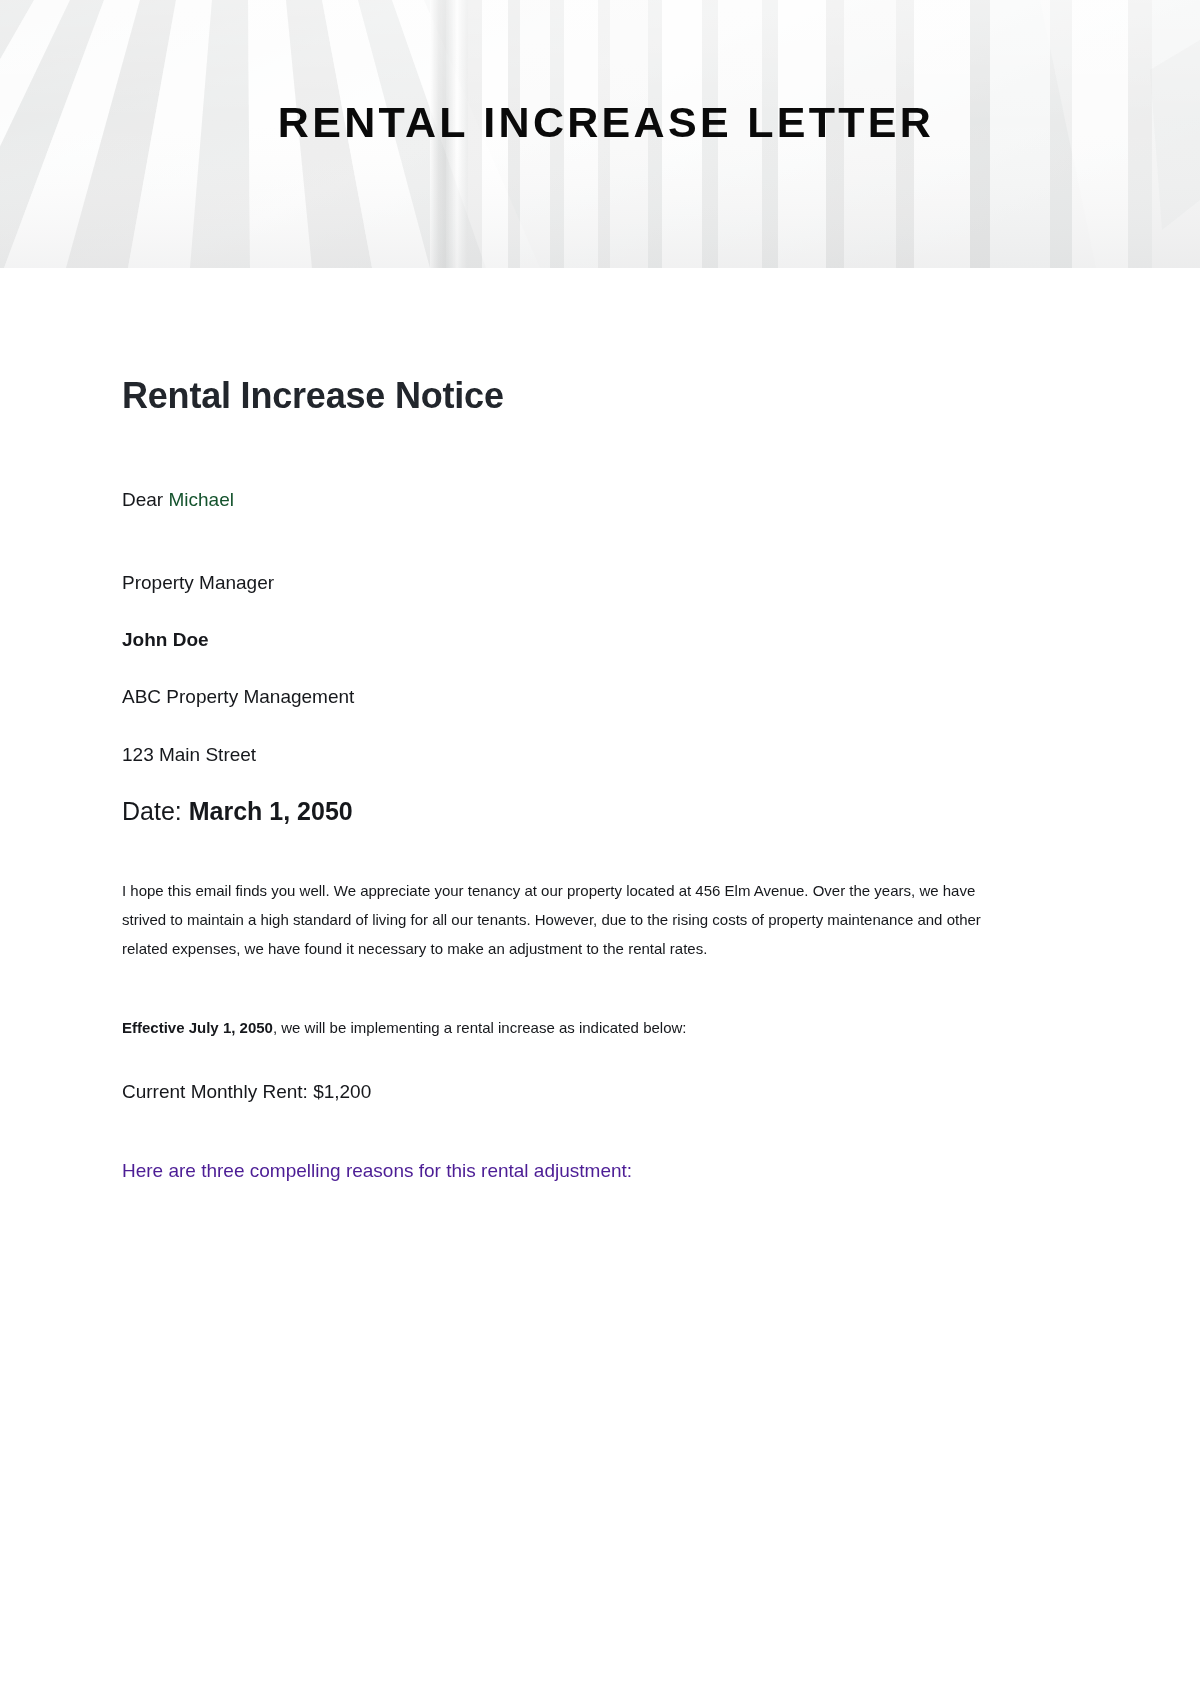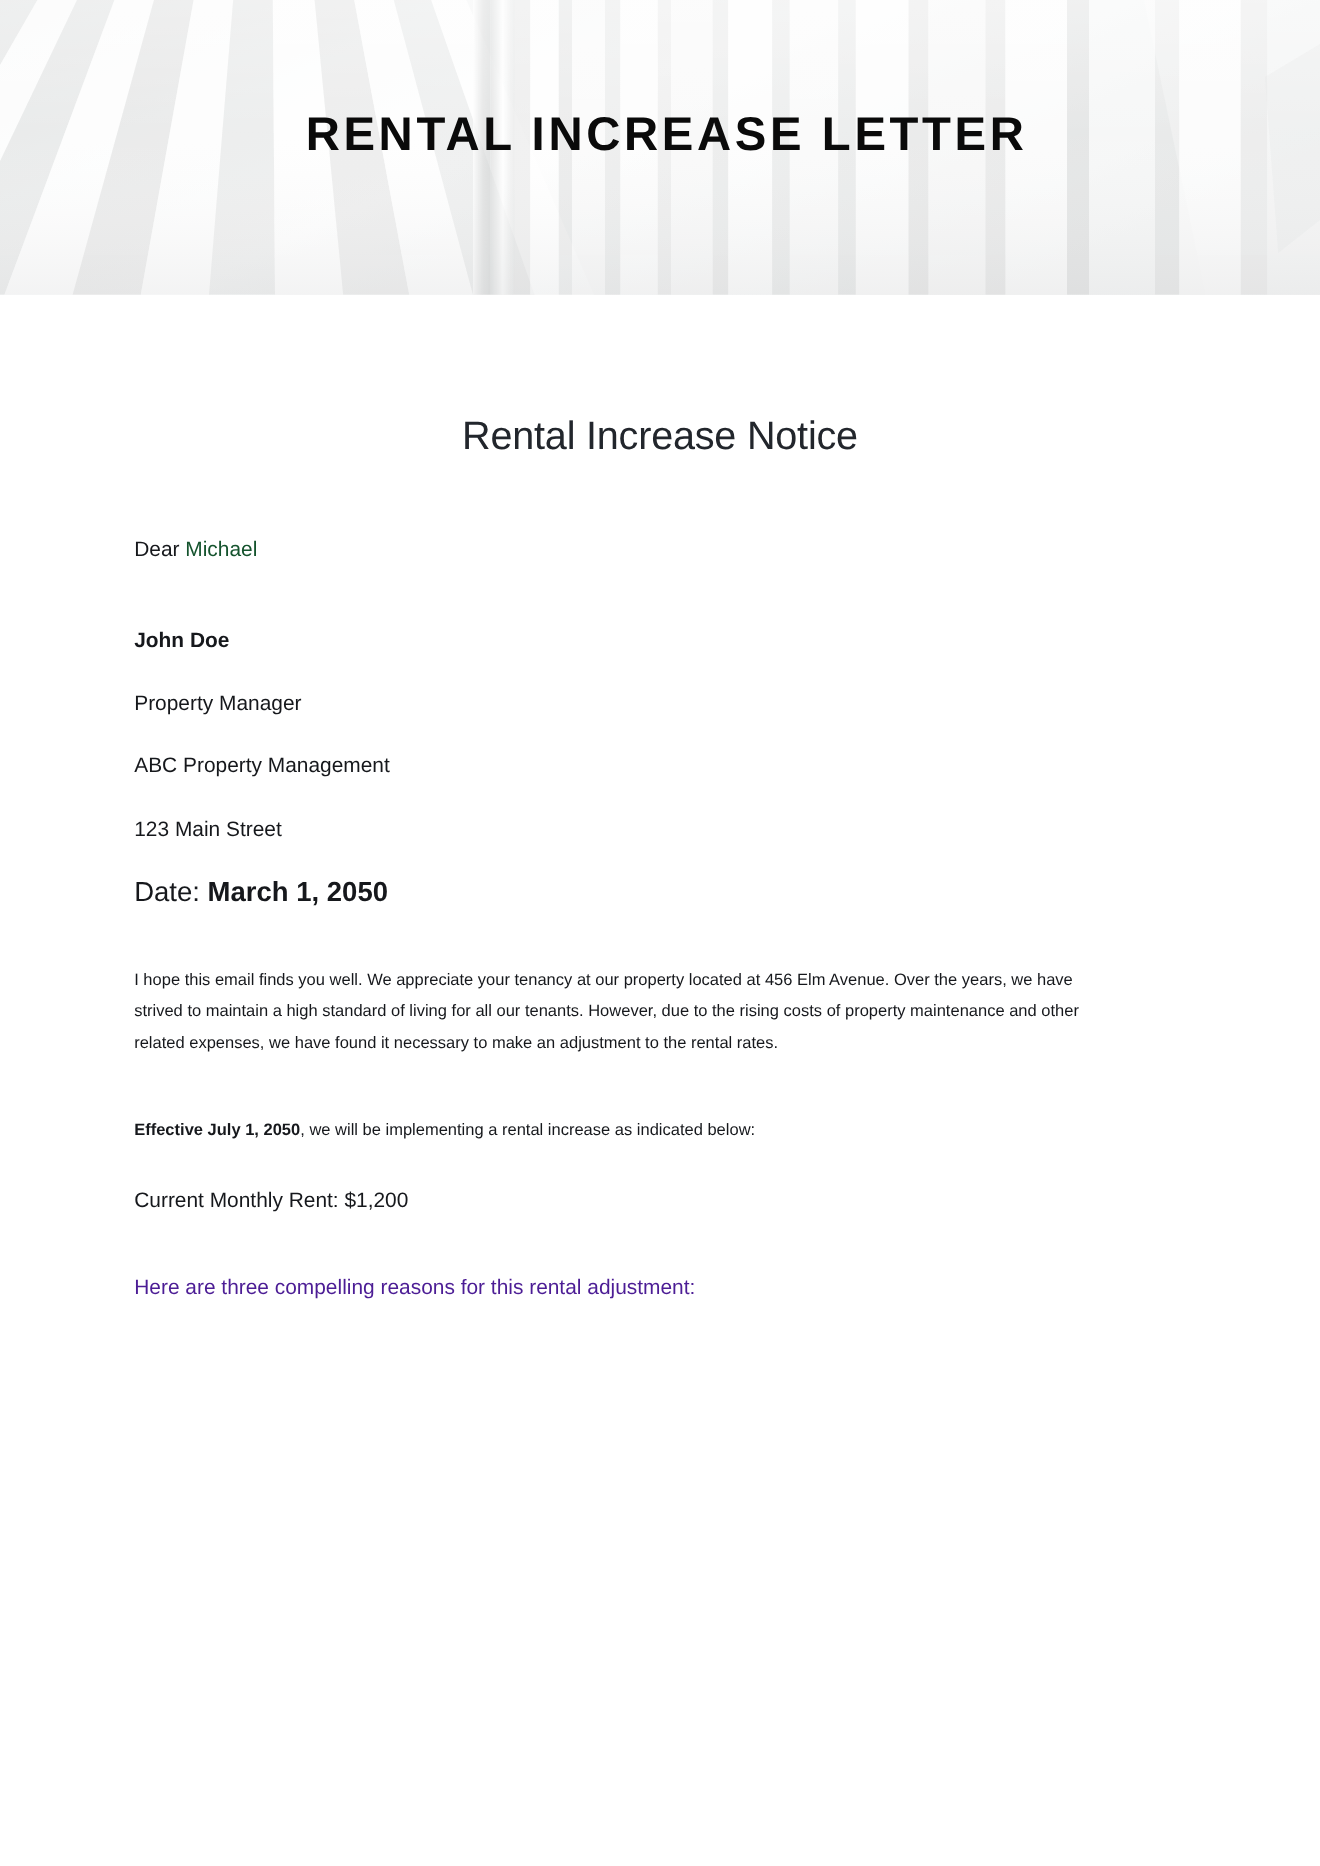--- a/index.html
+++ b/index.html
@@ -55,23 +55,23 @@
     padding-left: 12px;
   }
 
   
   .content {
     position: relative;
     padding: 0 122px;
   }
 
   .doc-heading {
-    text-align: center;
+    text-align: left;
     font-size: 36px;
-    font-weight: 400;
+    font-weight: 700;
     color: #22262c;
     letter-spacing: -0.2px;
     margin-top: 107px;
   }
 
   .salutation {
     margin-top: 69px;
     font-size: 19px;
     line-height: 1.5;
     color: #16181c;
@@ -227,22 +227,22 @@
   <div class="content">
 
     <div class="doc-heading">Rental Increase Notice</div>
 
     <div class="salutation">
       <span>Dear</span>
       <span class="recipient">Michael</span>
     </div>
 
     <div class="sender-block">
+      <div class="sender-line">Property Manager</div>
       <div class="sender-line bold">John Doe</div>
-      <div class="sender-line">Property Manager</div>
       <div class="sender-line">ABC Property Management</div>
       <div class="sender-line">123 Main Street</div>
       <div class="date-line">
         <span>Date:</span>
         <b>March 1, 2050</b>
       </div>
     </div>
 
     <div class="para">I hope this email finds you well. We appreciate your tenancy at our property located at 456 Elm Avenue. Over the years, we have strived to maintain a high standard of living for all our tenants. However, due to the rising costs of property maintenance and other related expenses, we have found it necessary to make an adjustment to the rental rates.</div>
 

